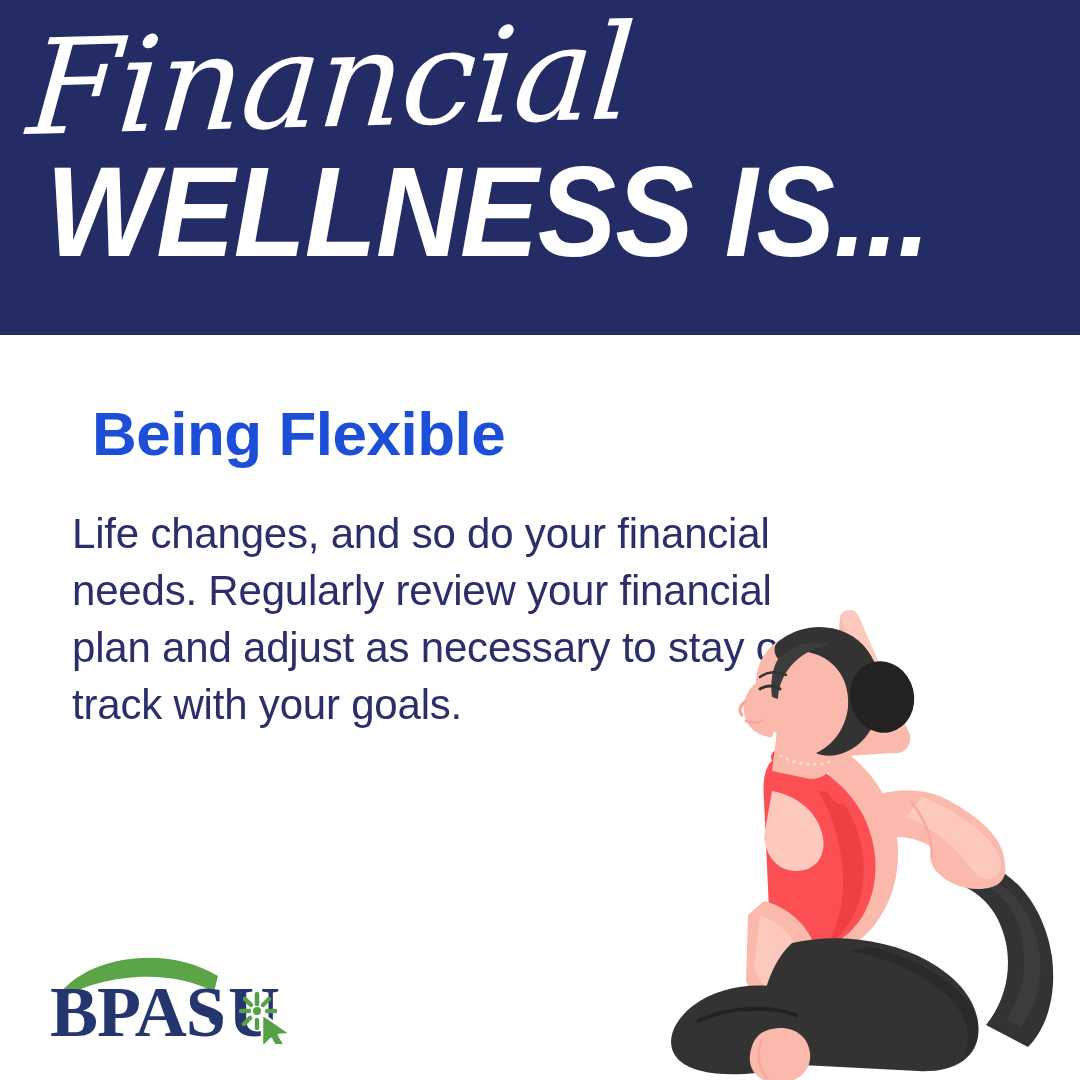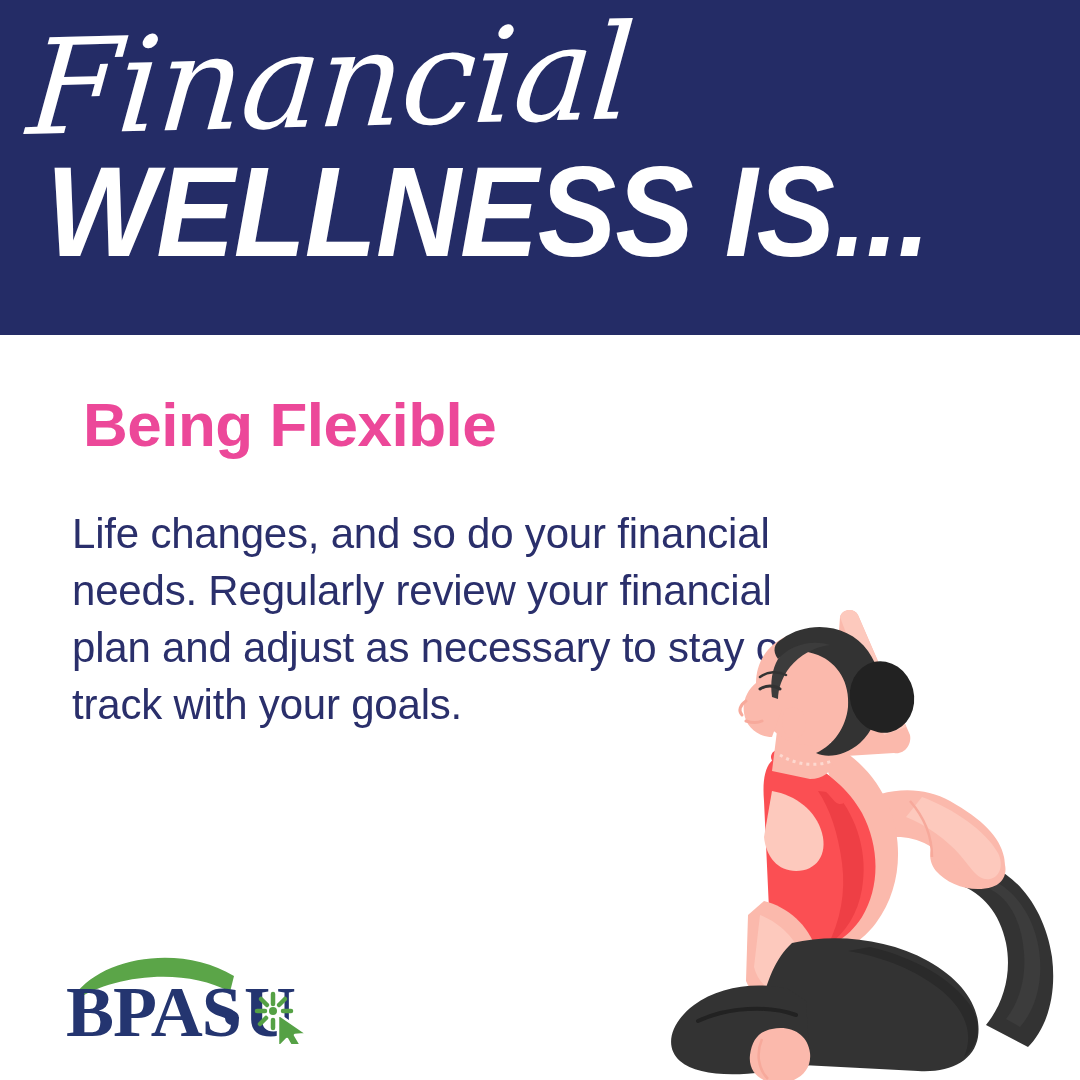--- a/index.html
+++ b/index.html
@@ -67,44 +67,44 @@
 
   
   #content-heading {
     position: absolute;
     left: 76px;
     top: 385px;
     font-family: "Liberation Sans", sans-serif;
     font-weight: 700;
     font-size: 62px;
     line-height: 1.08;
-    color: #ec4899;
+    color: #1d4ed8;
     letter-spacing: -0.5px;
-    margin: 7px;
+    margin: 16px;
     white-space: nowrap;
   }
 
   #content-body {
     position: absolute;
     left: 72px;
     top: 505px;
     width: 740px;
     font-family: "Liberation Sans Narrow", "Liberation Sans", sans-serif;
     font-weight: 400;
     font-size: 42px;
     line-height: 1.36;
     color: #2A2F6B;
     margin: 0;
     letter-spacing: -0.2px;
   }
 
   
   #brand-logo {
     position: absolute;
-    left: 62px;
+    left: 46px;
     top: 948px;
     width: 280px;
     height: 96px;
   }
 
   
   #yoga-illustration {
     position: absolute;
     left: 660px;
     top: 605px;

